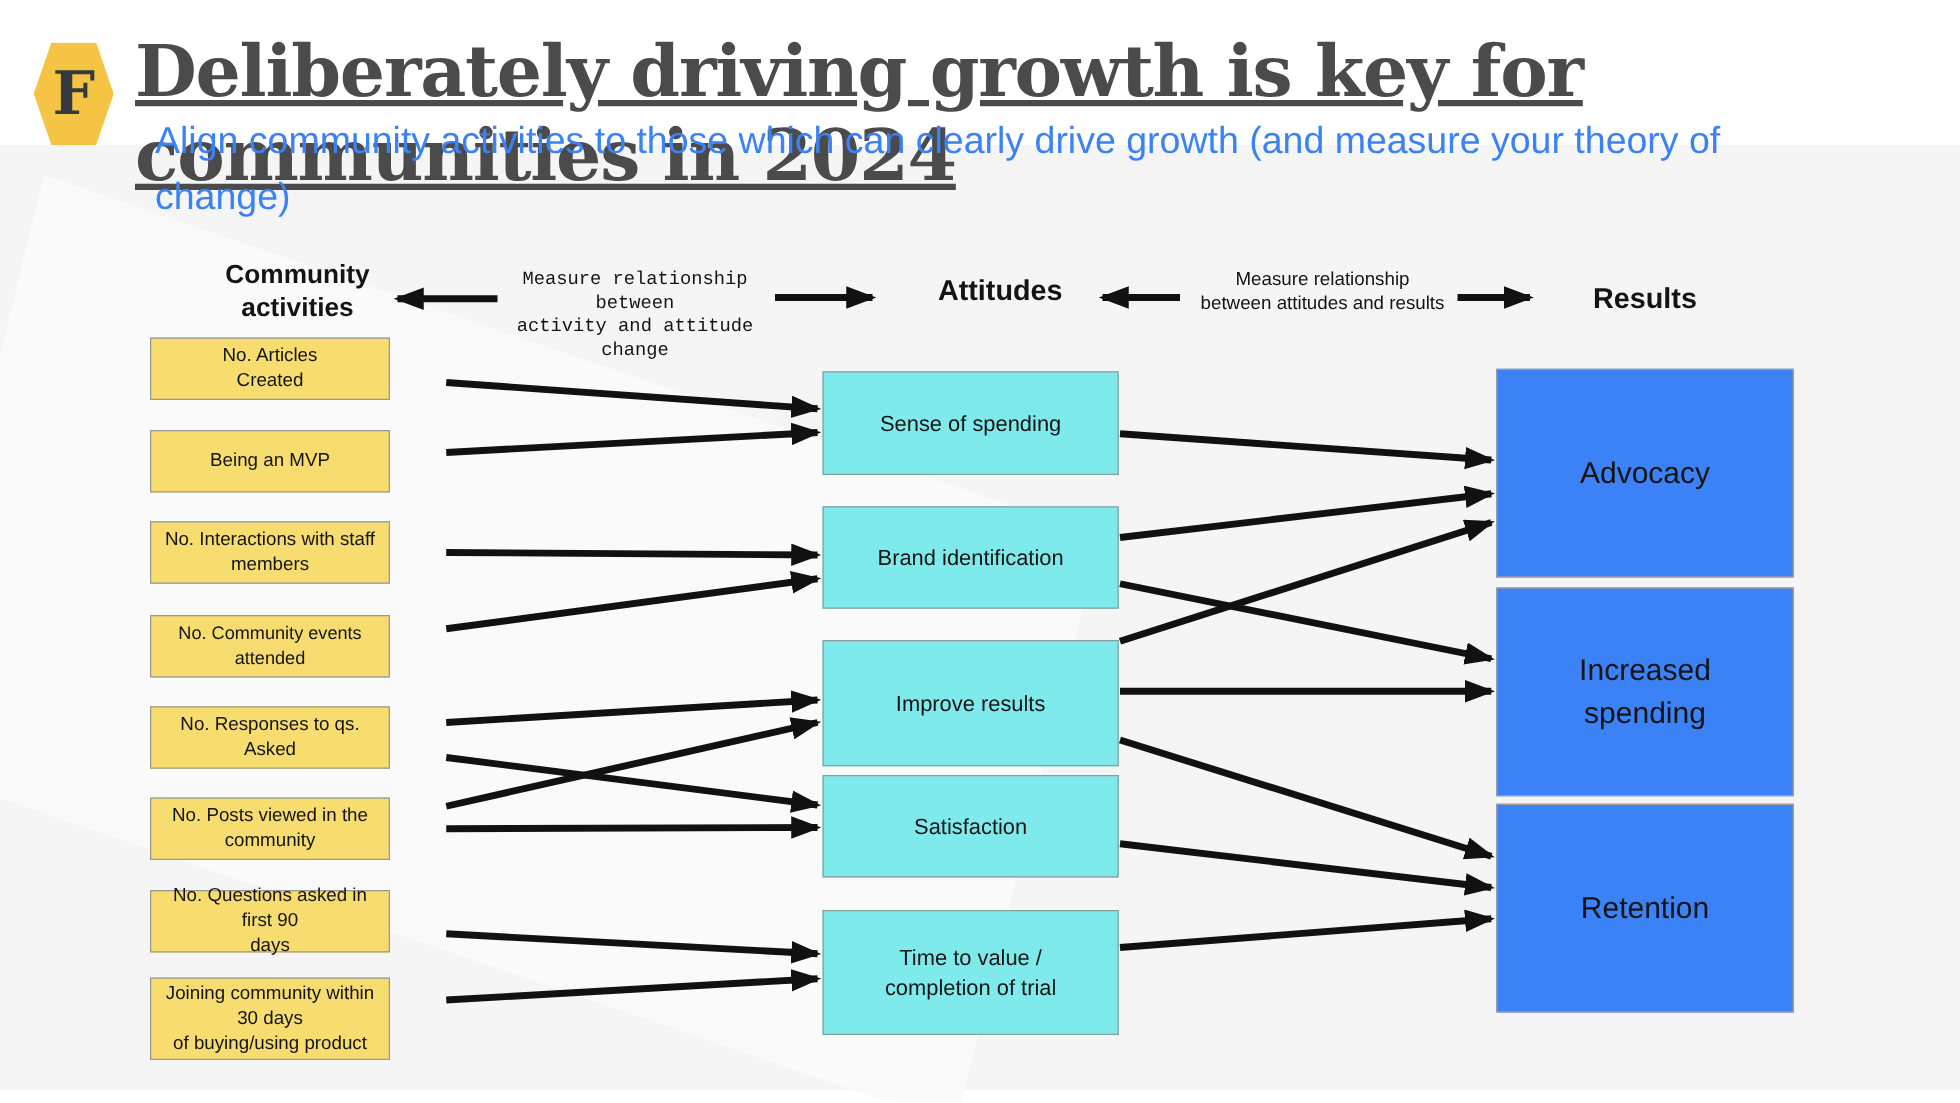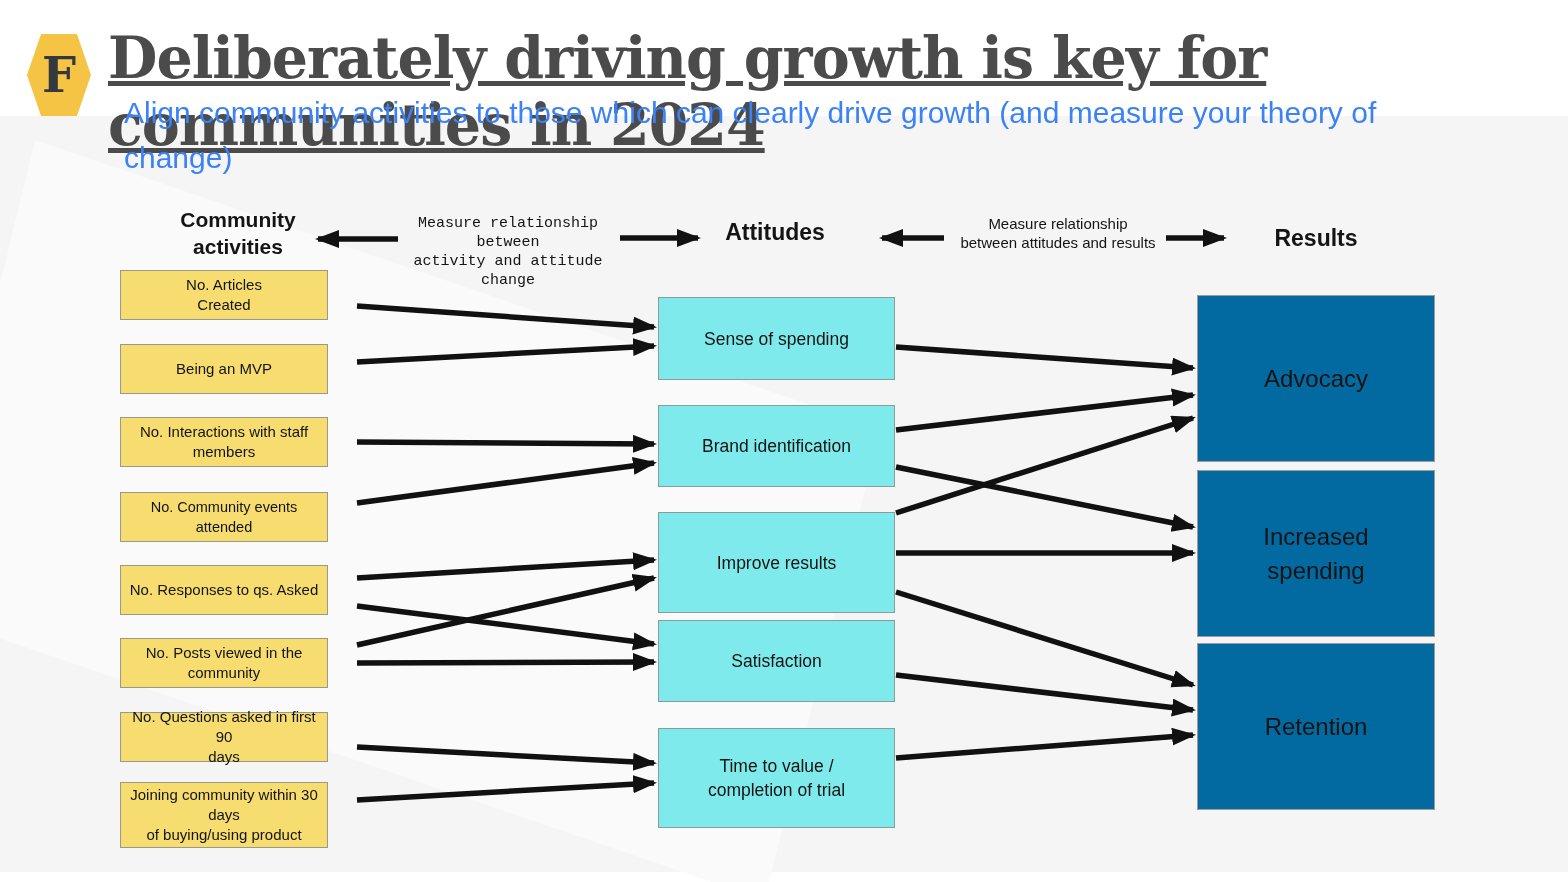--- a/index.html
+++ b/index.html
@@ -13,30 +13,30 @@
         clip-path:polygon(0% 50%,22% 0%,78% 0%,100% 50%,78% 100%,22% 100%);
         display:flex;align-items:center;justify-content:center;}
   .logo span{font-family:"DejaVu Serif", serif;font-weight:bold;font-size:48px;color:#33393d;line-height:1;}
   .title{position:absolute;left:108px;top:24px;width:1430px;
          font-family:"DejaVu Serif", serif;font-weight:bold;font-size:57px;letter-spacing:-1px;color:#4b4b4b;text-decoration:underline;}
   .subtitle{position:absolute;left:124px;top:90px;width:1350px;font-size:30px;line-height:45px;color:#3b82f6;}
   
   .colhead{position:absolute;text-align:center;color:#141414;font-weight:bold;}
   .measure{position:absolute;text-align:center;color:#141414;font-size:15px;line-height:19px;}
   #head-activities{left:120px;top:206px;width:236px;font-size:21px;line-height:27px;}
-  #head-attitudes{left:700px;top:219px;width:150px;font-size:23px;}
+  #head-attitudes{left:700px;top:219px;width:150px;font-size:23px;text-align:right;}
   #head-results{left:1241px;top:225px;width:150px;font-size:23px;}
   #measure-left{left:400px;top:214px;width:216px;font-family:Liberation Mono, monospace;}
   #measure-right{left:950px;top:214px;width:216px;}
   
   .node{position:absolute;border:1px solid #98988c;display:flex;align-items:center;justify-content:center;
         text-align:center;color:#141414;white-space:pre-line;box-sizing:border-box;}
-  .activity{left:120px;width:208px;background:#f7dc6f;font-size:15px;line-height:20px;padding:18px 8px;}
+  .activity{left:120px;width:192px;background:#f7dc6f;font-size:15px;line-height:20px;padding:18px 8px;}
   .attitude{left:658px;width:237px;background:#7eeaec;border-color:#8a9d9d;font-size:17.5px;line-height:24px;padding:2px 10px;}
-  .result{left:1197px;width:238px;background:#0369a1;border-color:#a39a9a;font-size:24px;line-height:34px;padding:2px 12px;}
+  .result{left:1197px;width:238px;background:#3b82f6;border-color:#a39a9a;font-size:24px;line-height:34px;padding:2px 12px;}
   #arrow-layer{position:absolute;left:0;top:0;pointer-events:none;}
 </style>
 </head>
 <body>
 
 <div id="canvas">
   <div class="bg-wash"></div>
   <div class="bg-watermark"></div>
 
   <div class="logo">

